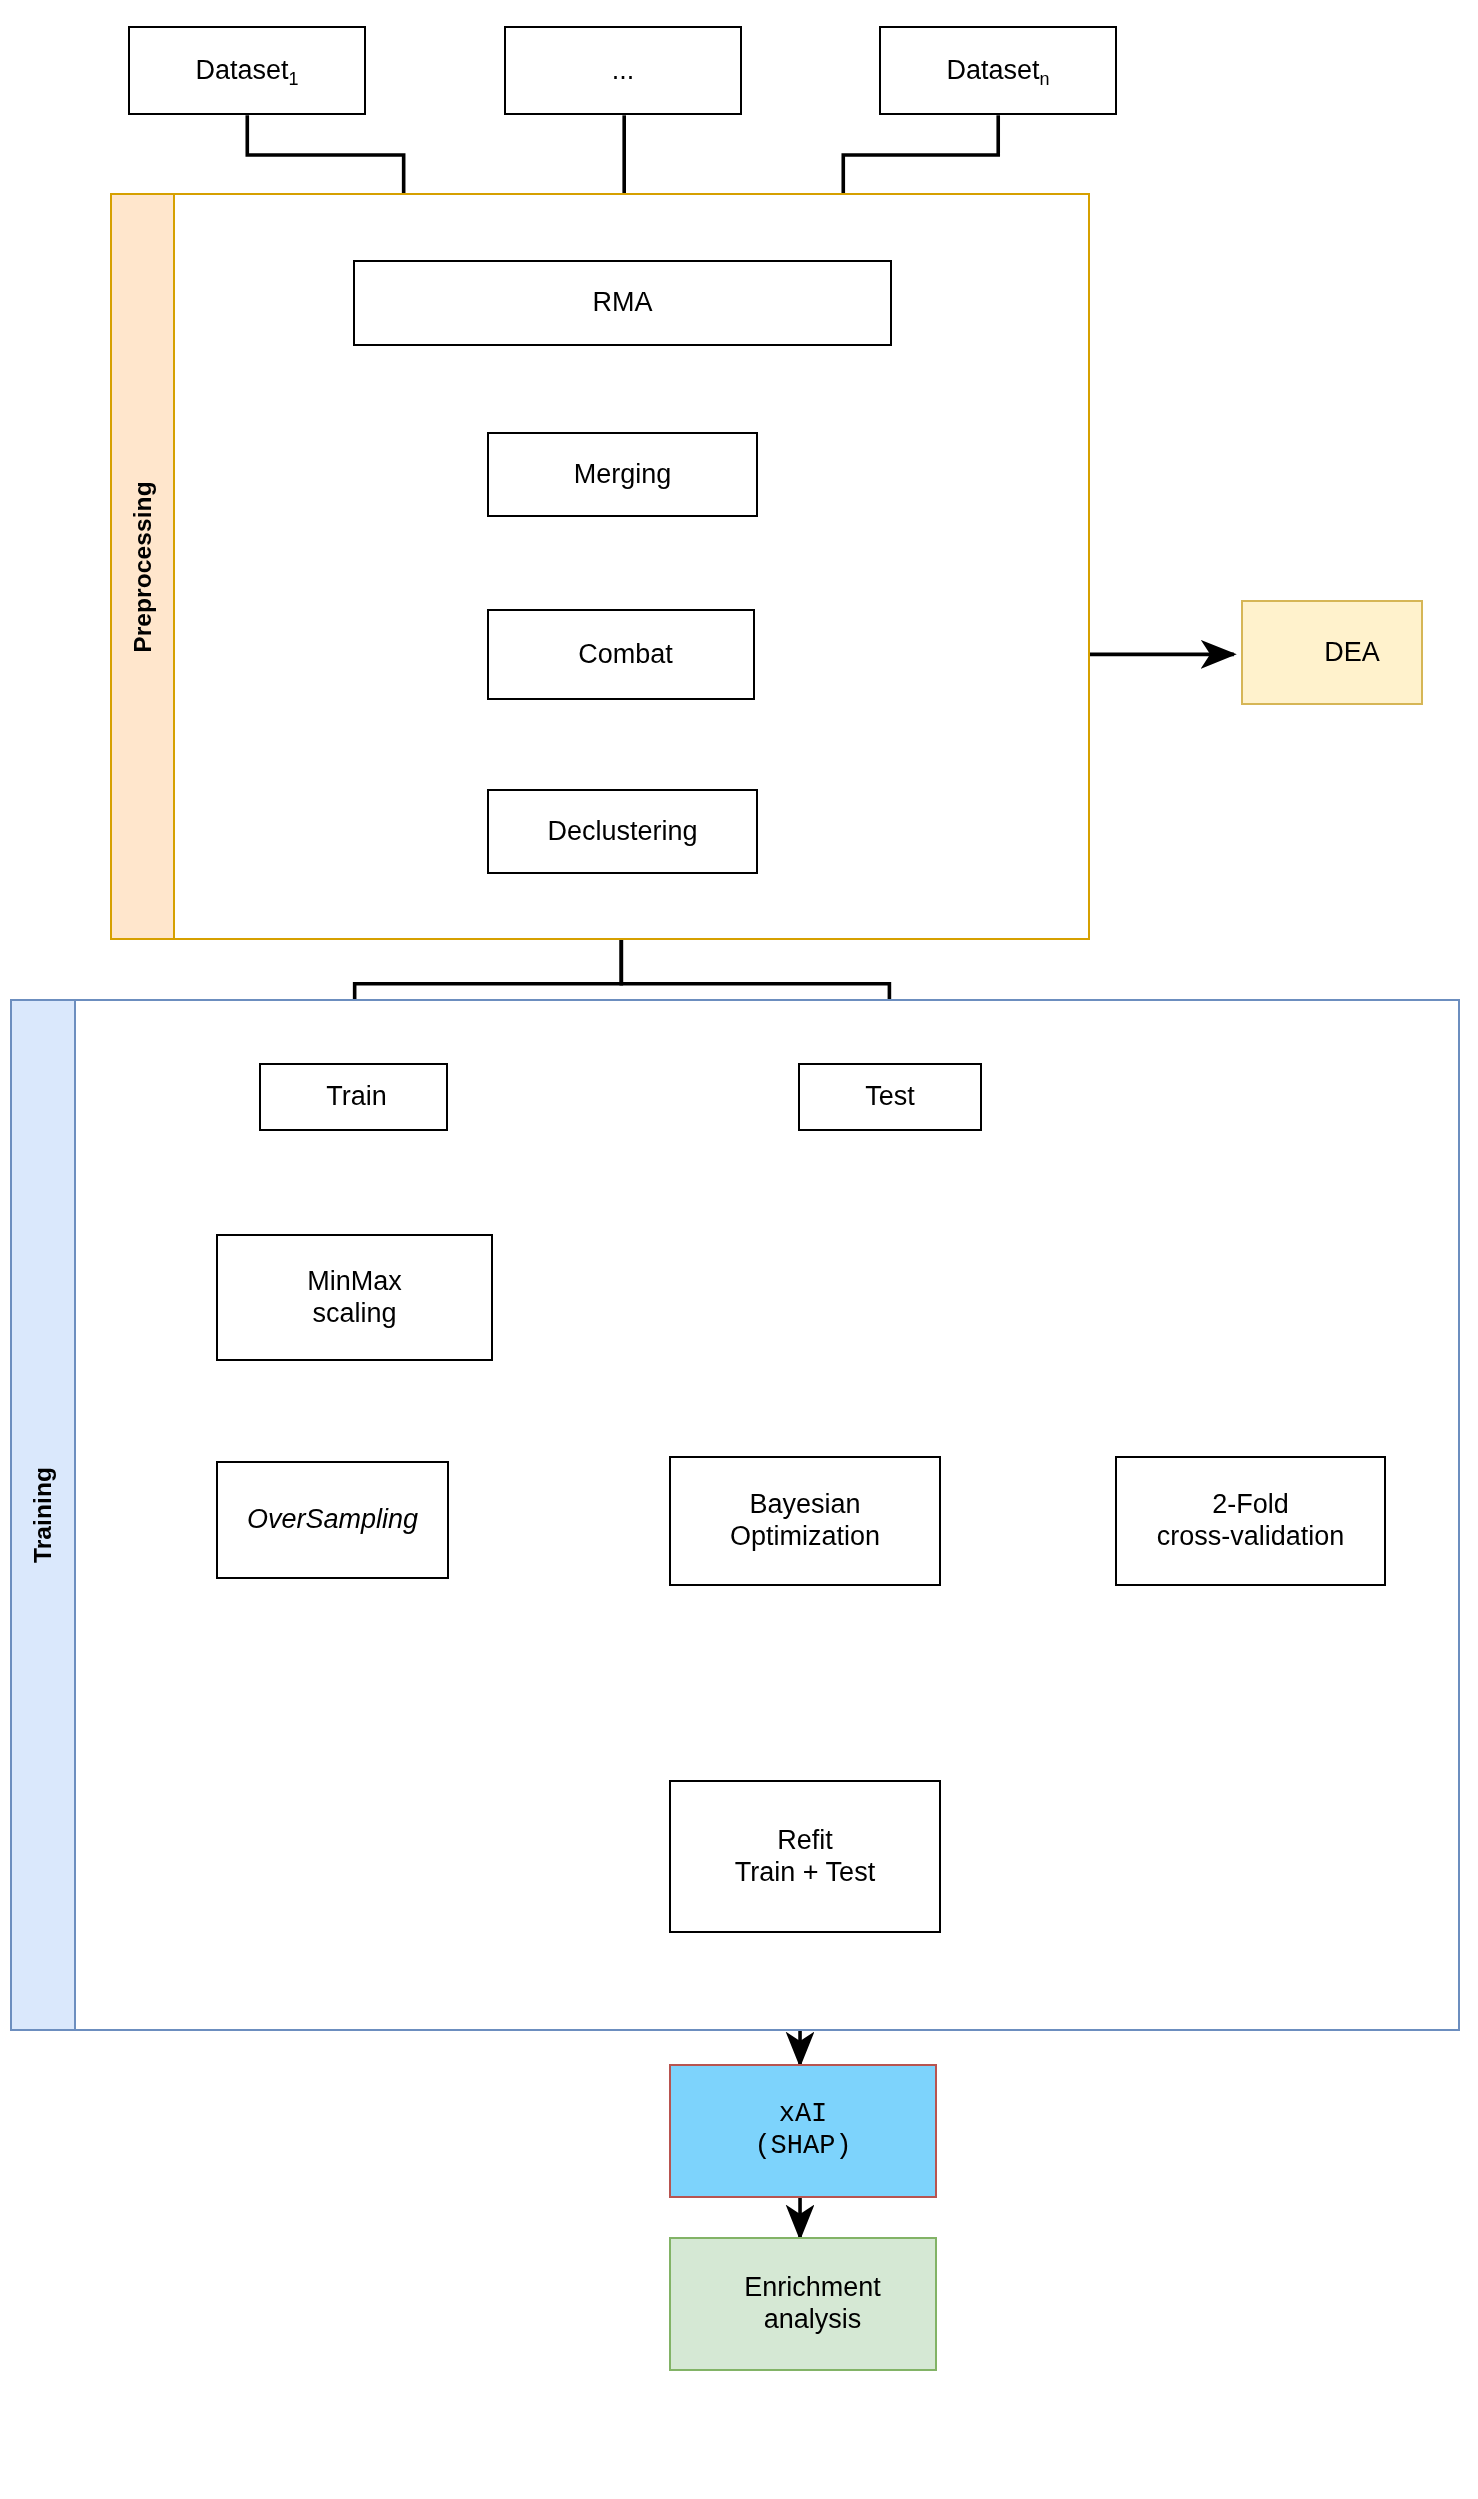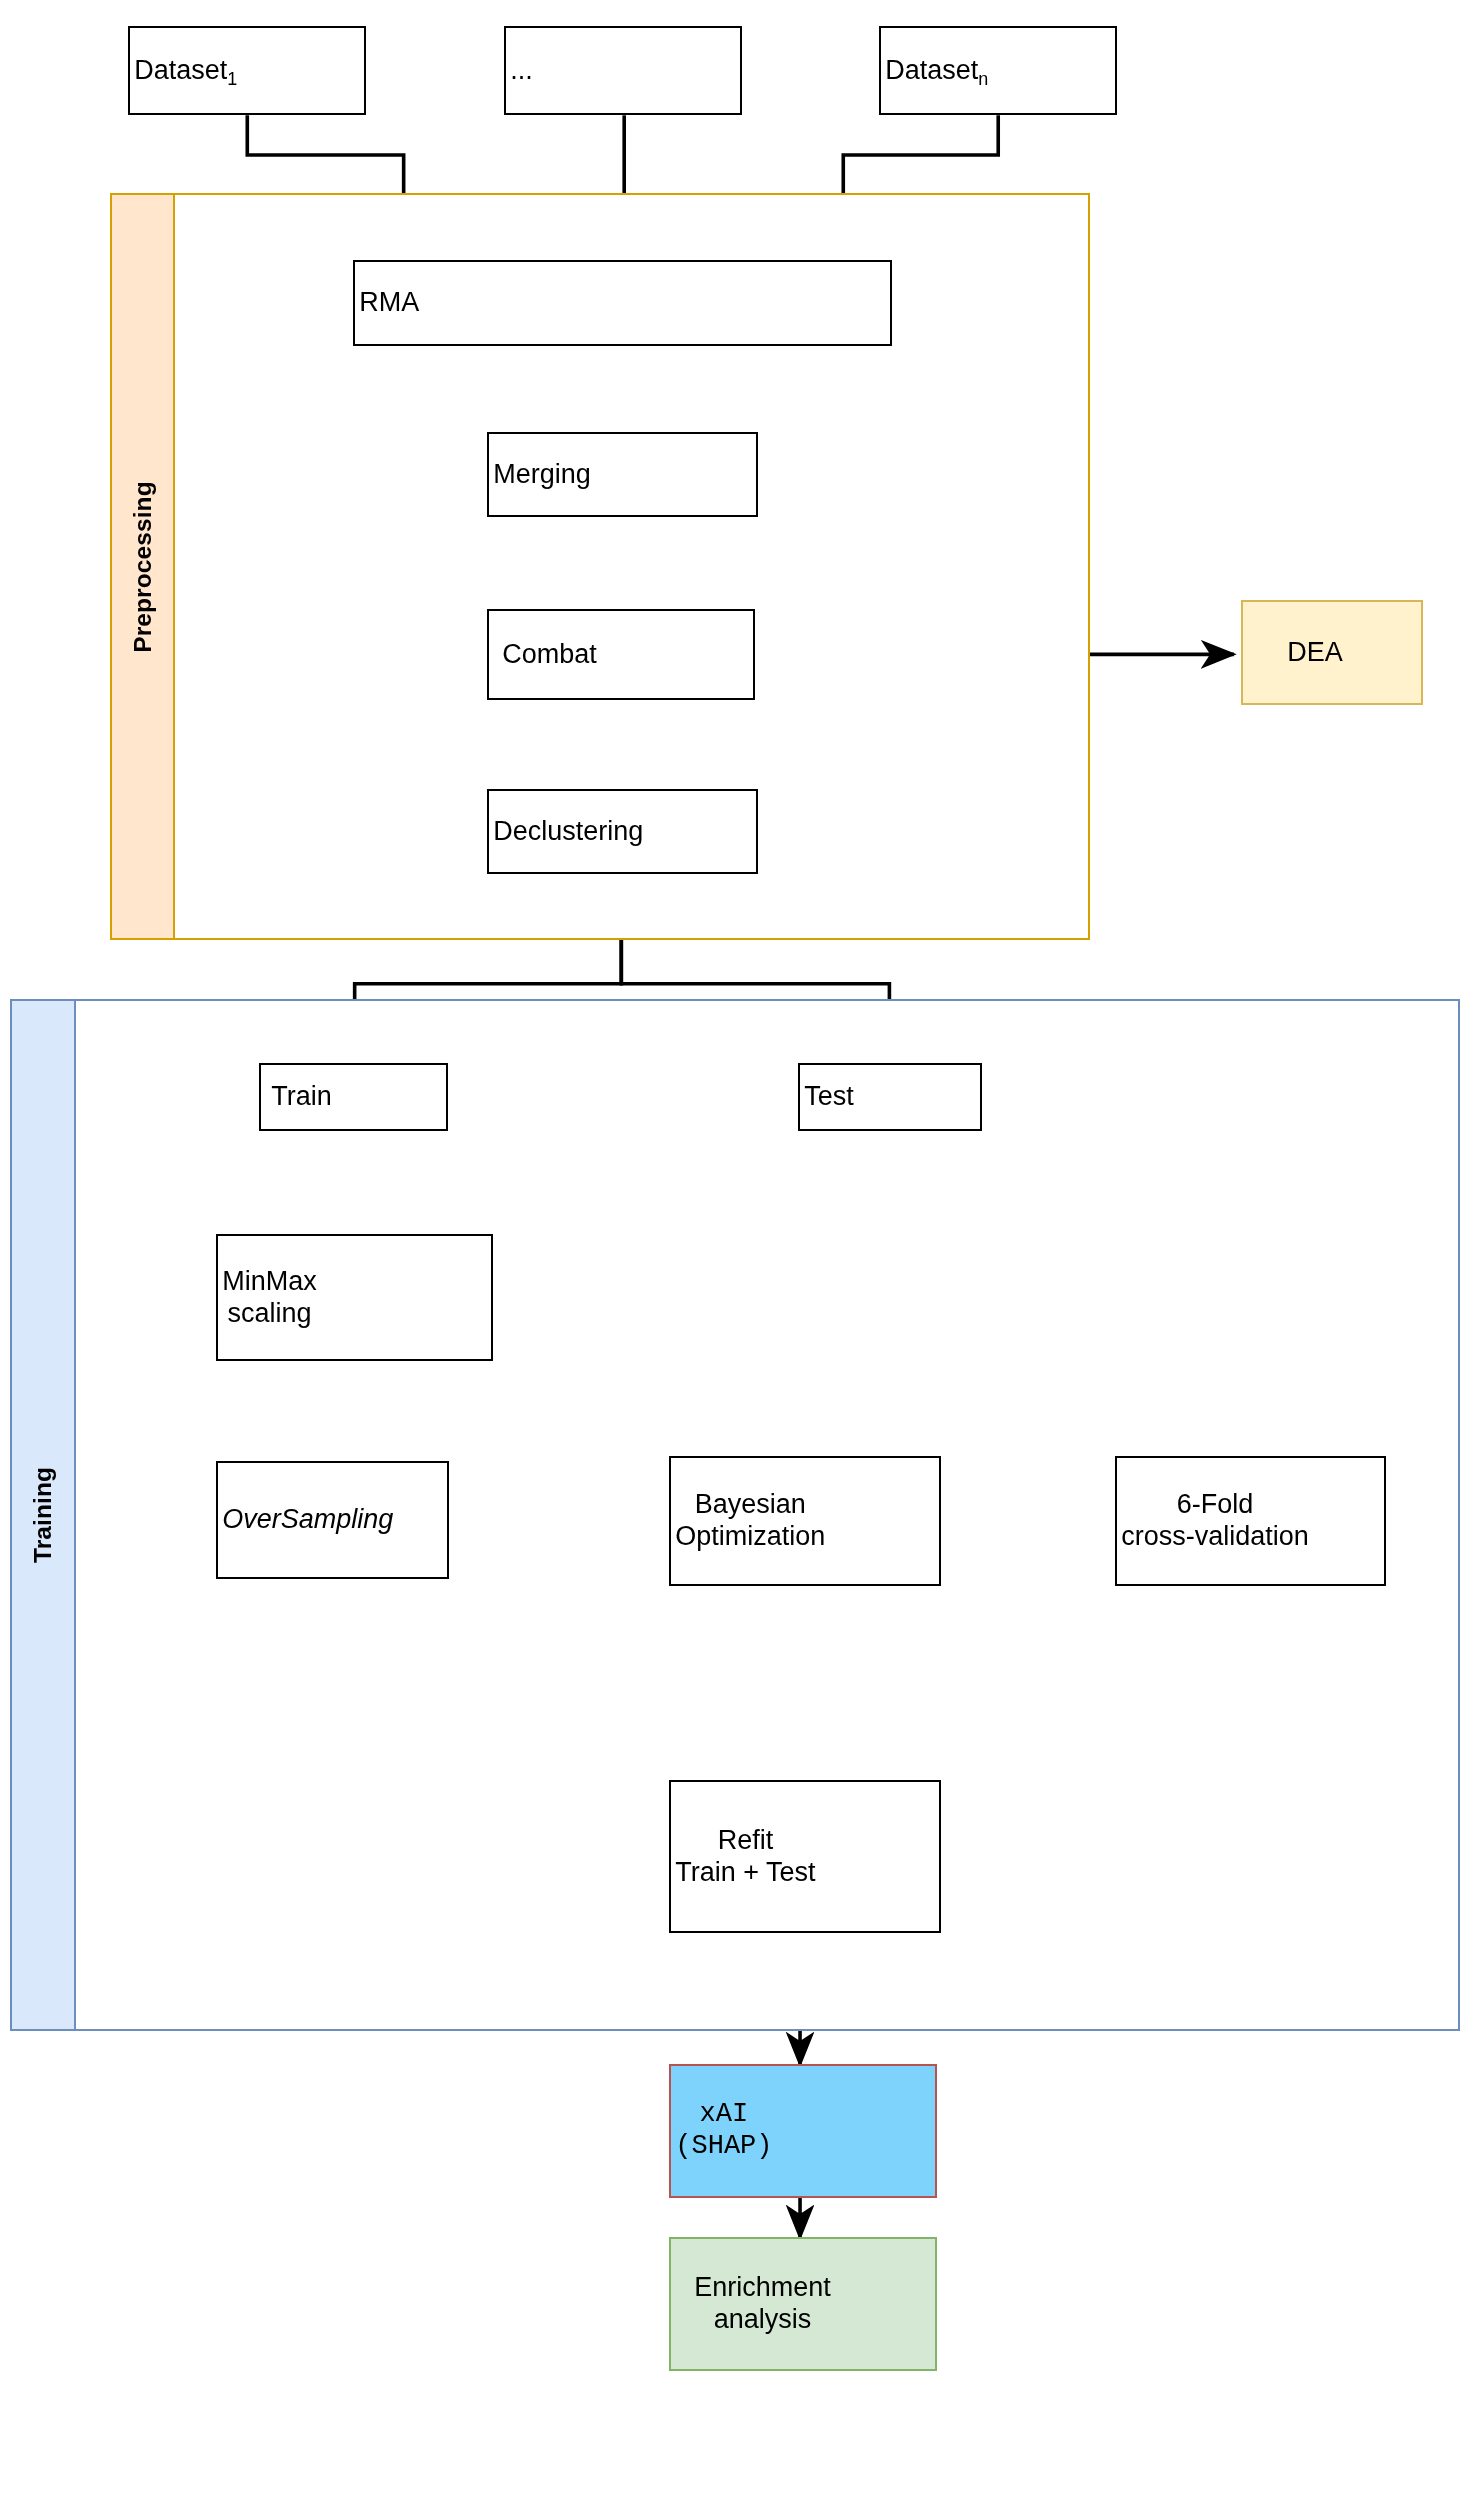--- a/index.html
+++ b/index.html
@@ -42,20 +42,21 @@
     font-weight: bold;
     font-size: 24.5px;
     color: #000000;
     letter-spacing: 0.1px;
   }
   .node {
     position: absolute;
     box-sizing: border-box;
     display: flex;
     align-items: center;
+    justify-content: center;
     text-align: center;
     background: #ffffff;
     border: 2.2px solid #000000;
     color: #000000;
     font-size: 27px;
     line-height: 1.18;
     z-index: 5;
   }
   .node .lbl {
     display: block;
@@ -196,21 +197,21 @@
 
   <div class="node" style="left:216px; top:1461px; width:233px; height:118px;font-style:italic;">
     <span class="lbl">OverSampling</span>
   </div>
 
   <div class="node" style="left:669px; top:1456px; width:272px; height:130px;">
     <span class="lbl"><span>Bayesian</span><br><span>Optimization</span></span>
   </div>
 
   <div class="node" style="left:1115px; top:1456px; width:271px; height:130px;">
-    <span class="lbl"><span>6-Fold</span><br><span>cross-validation</span></span>
+    <span class="lbl"><span>2-Fold</span><br><span>cross-validation</span></span>
   </div>
 
   <div class="node" style="left:669px; top:1780px; width:272px; height:153px;">
     <span class="lbl"><span>Refit</span><br><span>Train + Test</span></span>
   </div>
 
   <div class="node xai" style="left:669px; top:2064px; width:268px; height:134px;">
     <span class="lbl"><span>xAI</span><br><span>(SHAP)</span></span>
   </div>
 

